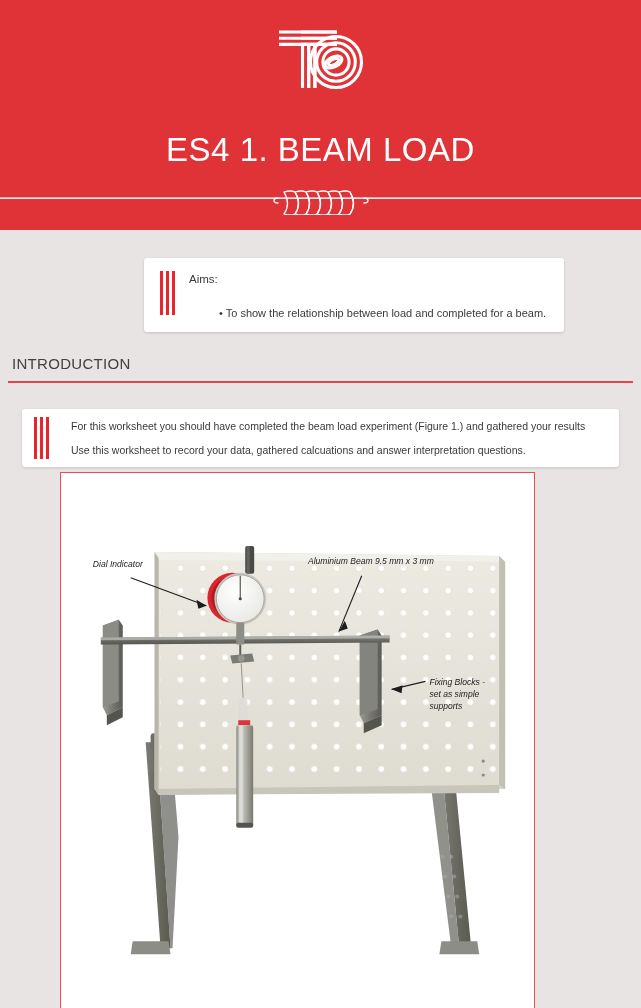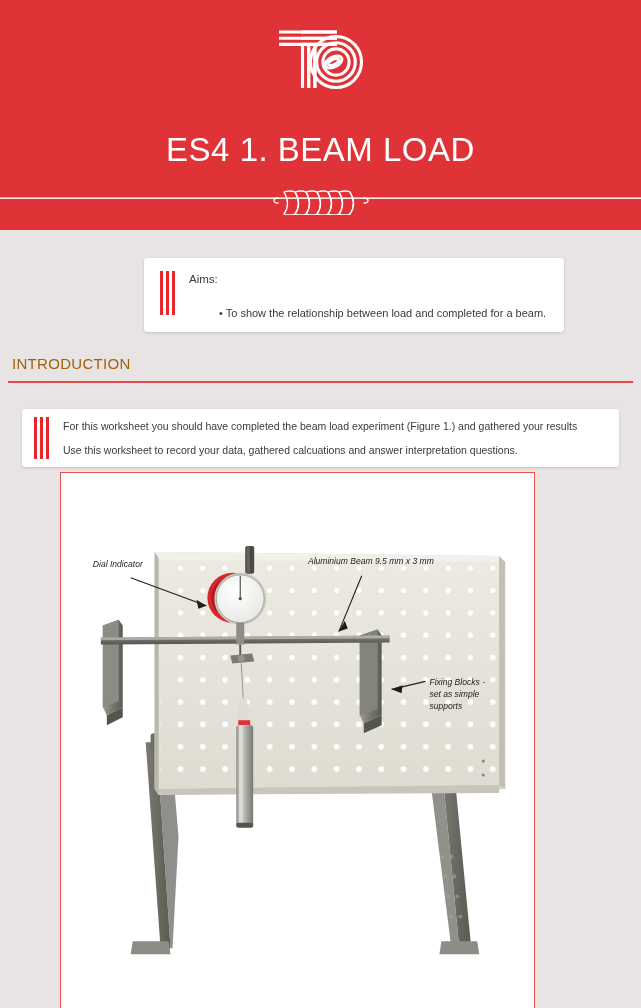--- a/index.html
+++ b/index.html
@@ -60,36 +60,36 @@
   .aims-body { margin-left:14px; padding-top:1px; }
   .aims-label { font-size:11.5px; color:#3a3a3a; line-height:14px; }
   .aims-bullet {
     font-size:11px; color:#3a3a3a; line-height:14px;
     margin-top:20px; margin-left:30px;
   }
 
   
   .section-heading {
     position:absolute; left:12px; top:355px;
-    font-size:15px; color:#a16207; letter-spacing:0.3px;
+    font-size:15px; color:#404040; letter-spacing:0.3px;
   }
   .section-rule {
     position:absolute; left:8px; top:381px; width:625px; height:2px;
     background:#e0484b;
   }
 
   
   .intro-card {
     position:absolute; left:22px; top:409px; width:597px; height:58px;
     background:#ffffff; border-radius:3px;
     box-shadow:0 1px 3px rgba(0,0,0,0.14);
     display:flex; align-items:center;
     padding:0 14px 0 12px;
   }
-  .intro-body { margin-left:14px; }
+  .intro-body { margin-left:22px; }
   .intro-line { font-size:10.5px; color:#3a3a3a; line-height:24px; }
 
   
   .figure {
     position:absolute; left:60px; top:472px; width:475px; height:601px;
     background:#ffffff; border:1.5px solid #ef4b4b;
   }
   .fig-svg { display:block; width:100%; height:100%; }
   .lbl {
     font-family:"Liberation Sans", sans-serif;

